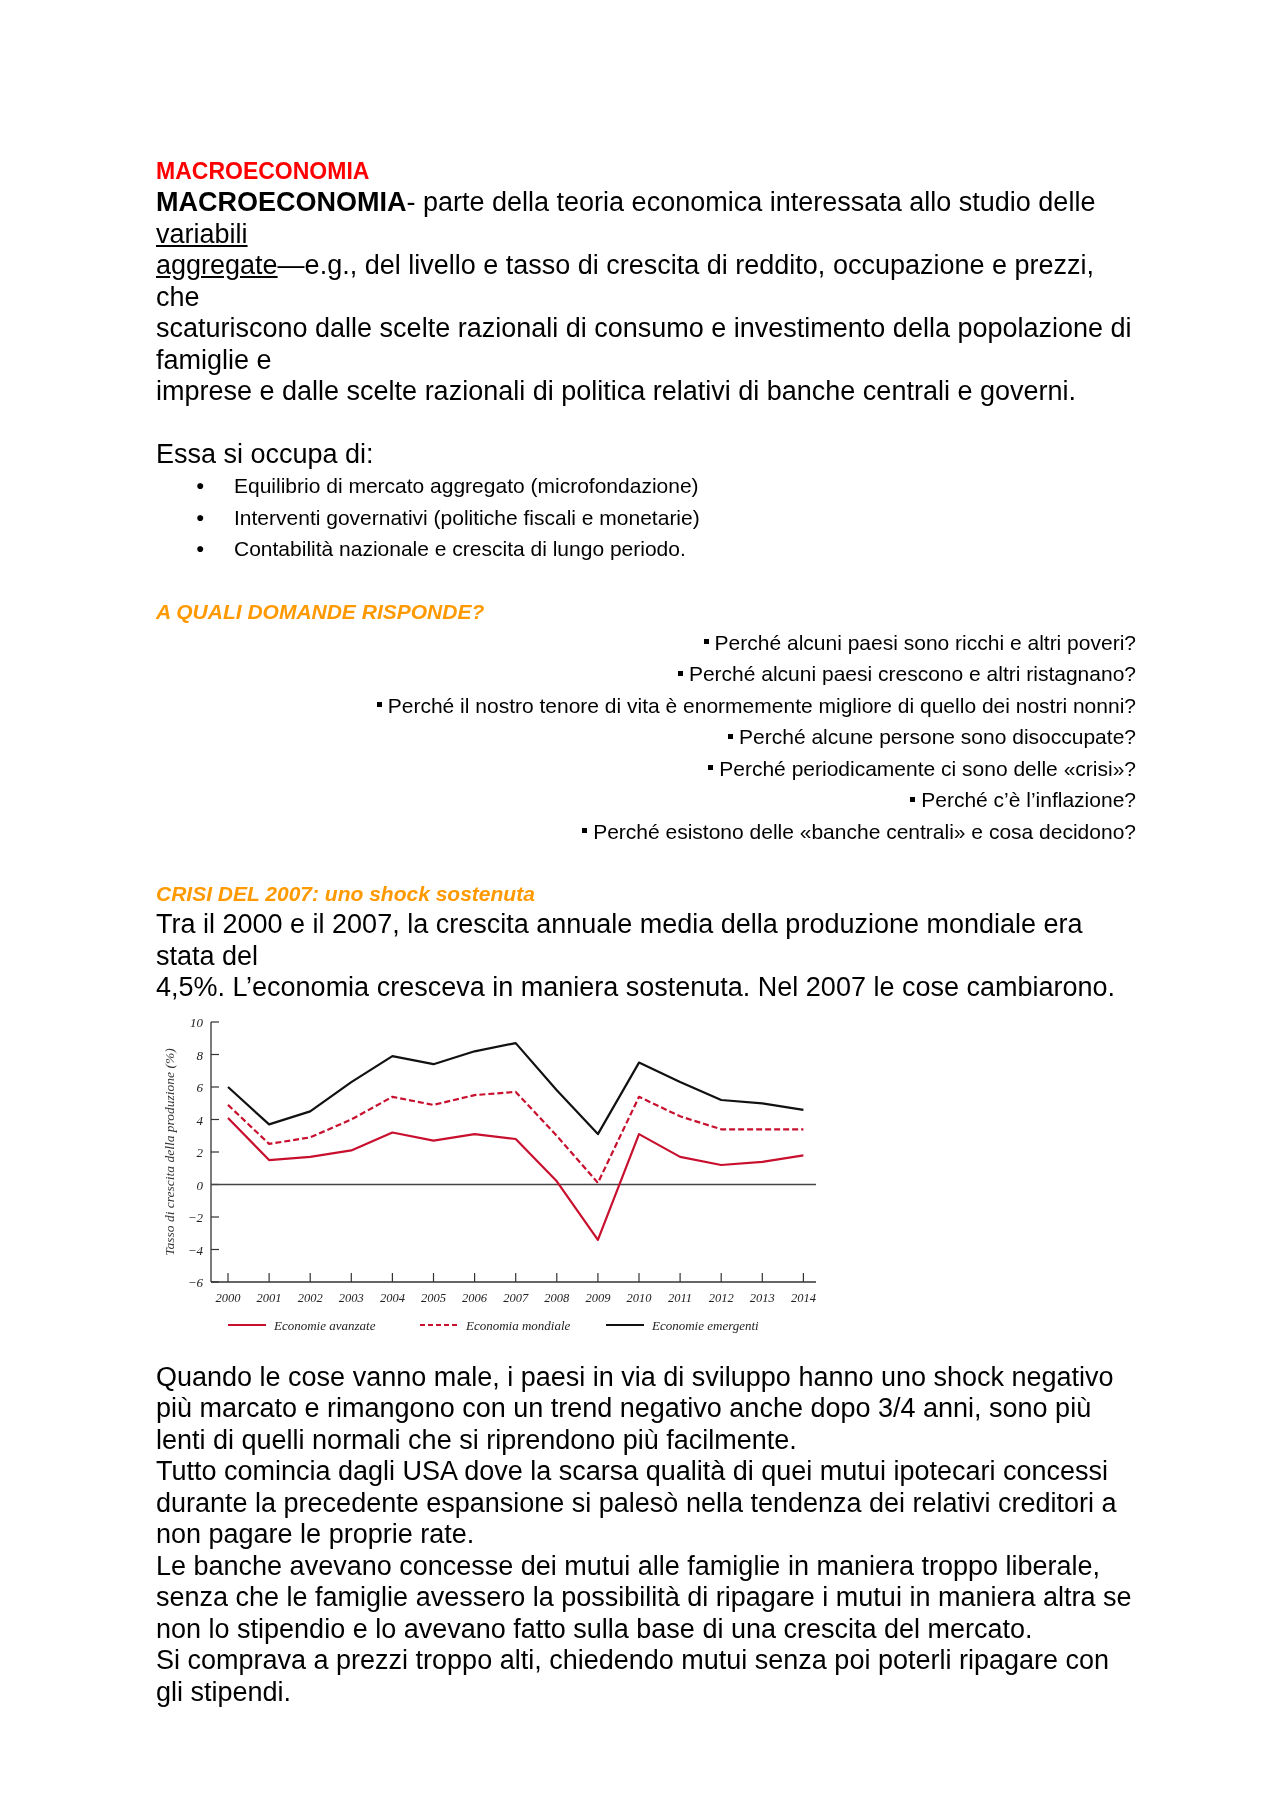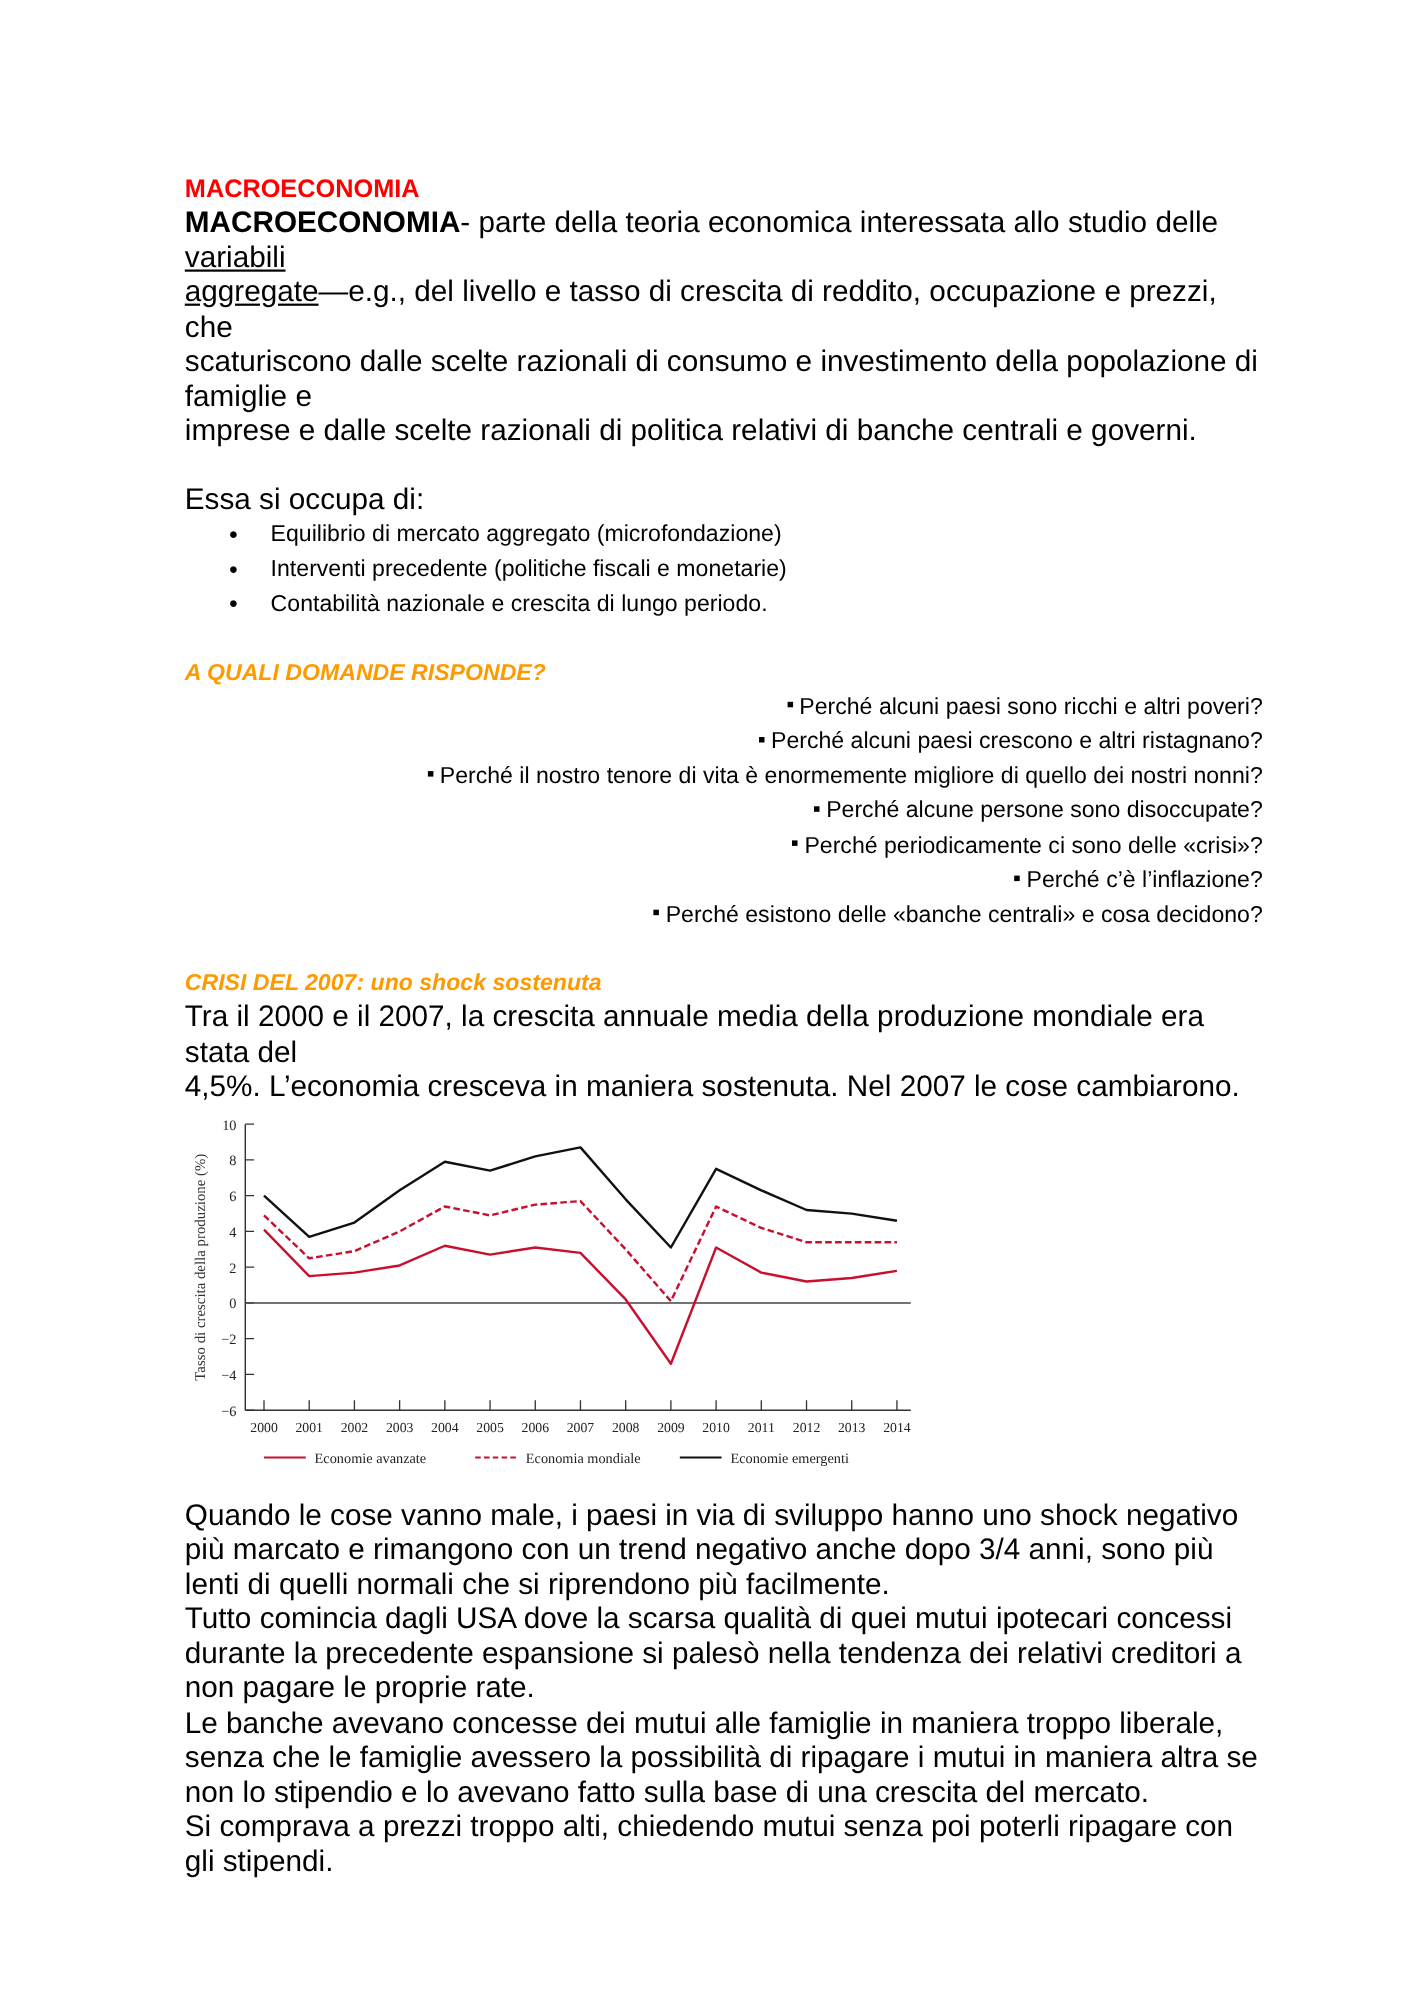--- a/index.html
+++ b/index.html
@@ -1,52 +1,52 @@
 <!DOCTYPE html>
 <html><head>
 <meta charset="utf-8">
 <style>
   html, body { margin: 0; padding: 0; background: #ffffff; }
   body { width: 1280px; height: 1808px; position: relative; overflow: hidden;
          font-family: "Liberation Sans", sans-serif; color: #000; }
-  .page { position: absolute; left: 156px; top: 156px; width: 980px; margin-left: 12px; }
+  .page { position: absolute; left: 156px; top: 156px; width: 980px; }
   .h-red { color: #ff0000; font-weight: bold; font-size: 23px; line-height: 31px; margin: 0; }
   .h-orange { color: #ff9900; font-weight: bold; font-size: 21px; line-height: 31px; margin: 0; font-style: italic; }
   p { margin: 0; font-size: 27px; line-height: 31.5px; }
   .u { text-decoration: underline; }
   .gap { height: 31px; }
   ul.dots { list-style: none; margin: 0; padding: 0 0 0 40px; }
   ul.dots li { font-size: 21px; line-height: 31.5px; position: relative; padding-left: 38px; }
   ul.dots li .bullet { position: absolute; left: 0; top: 0; font-size: 14px; }
   ul.squares { list-style: none; margin: 0; padding: 0; }
   ul.squares li { font-size: 21px; line-height: 31.5px; text-align: right; }
   ul.squares li .bullet { display: inline-block; width: 5px; height: 5px; background: #000;
                            vertical-align: middle; margin: 0 6px 4px 2px; }
-  .chart-wrap { position: relative; width: 680px; height: 340px; margin: 8px 0 10px 0; }
+  .chart-wrap { position: relative; width: 680px; height: 340px; margin: 8px 0 10px 0; font-style: italic; }
   .chart-wrap svg text { font-family: "Liberation Serif", serif; }
 </style>
 </head>
 <body>
 
 <div class="page">
   <h1 class="h-red">MACROECONOMIA</h1>
 
   <p>
     <b>MACROECONOMIA</b><span>- parte della teoria economica interessata allo studio delle </span><span class="u">variabili</span><br>
     <span class="u">aggregate</span><span>—e.g., del livello e tasso di crescita di reddito, occupazione e prezzi, che</span><br>
     <span>scaturiscono dalle scelte razionali di consumo e investimento della popolazione di famiglie e</span><br>
     <span>imprese e dalle scelte razionali di politica relativi di banche centrali e governi.</span>
   </p>
 
   <div class="gap"></div>
 
   <p>Essa si occupa di:</p>
   <ul class="dots">
     <li><span class="bullet">●</span><span>Equilibrio di mercato aggregato (microfondazione)</span></li>
-    <li><span class="bullet">●</span><span>Interventi precedente (politiche fiscali e monetarie)</span></li>
+    <li><span class="bullet">●</span><span>Interventi governativi (politiche fiscali e monetarie)</span></li>
     <li><span class="bullet">●</span><span>Contabilità nazionale e crescita di lungo periodo.</span></li>
   </ul>
 
   <div class="gap"></div>
 
   <h2 class="h-orange">A QUALI DOMANDE RISPONDE?</h2>
   <ul class="squares">
     <li><span class="bullet"></span><span>Perché alcuni paesi sono ricchi e altri poveri?</span></li>
     <li><span class="bullet"></span><span>Perché alcuni paesi crescono e altri ristagnano?</span></li>
     <li><span class="bullet"></span><span>Perché il nostro tenore di vita è enormemente migliore di quello dei nostri nonni?</span></li>

